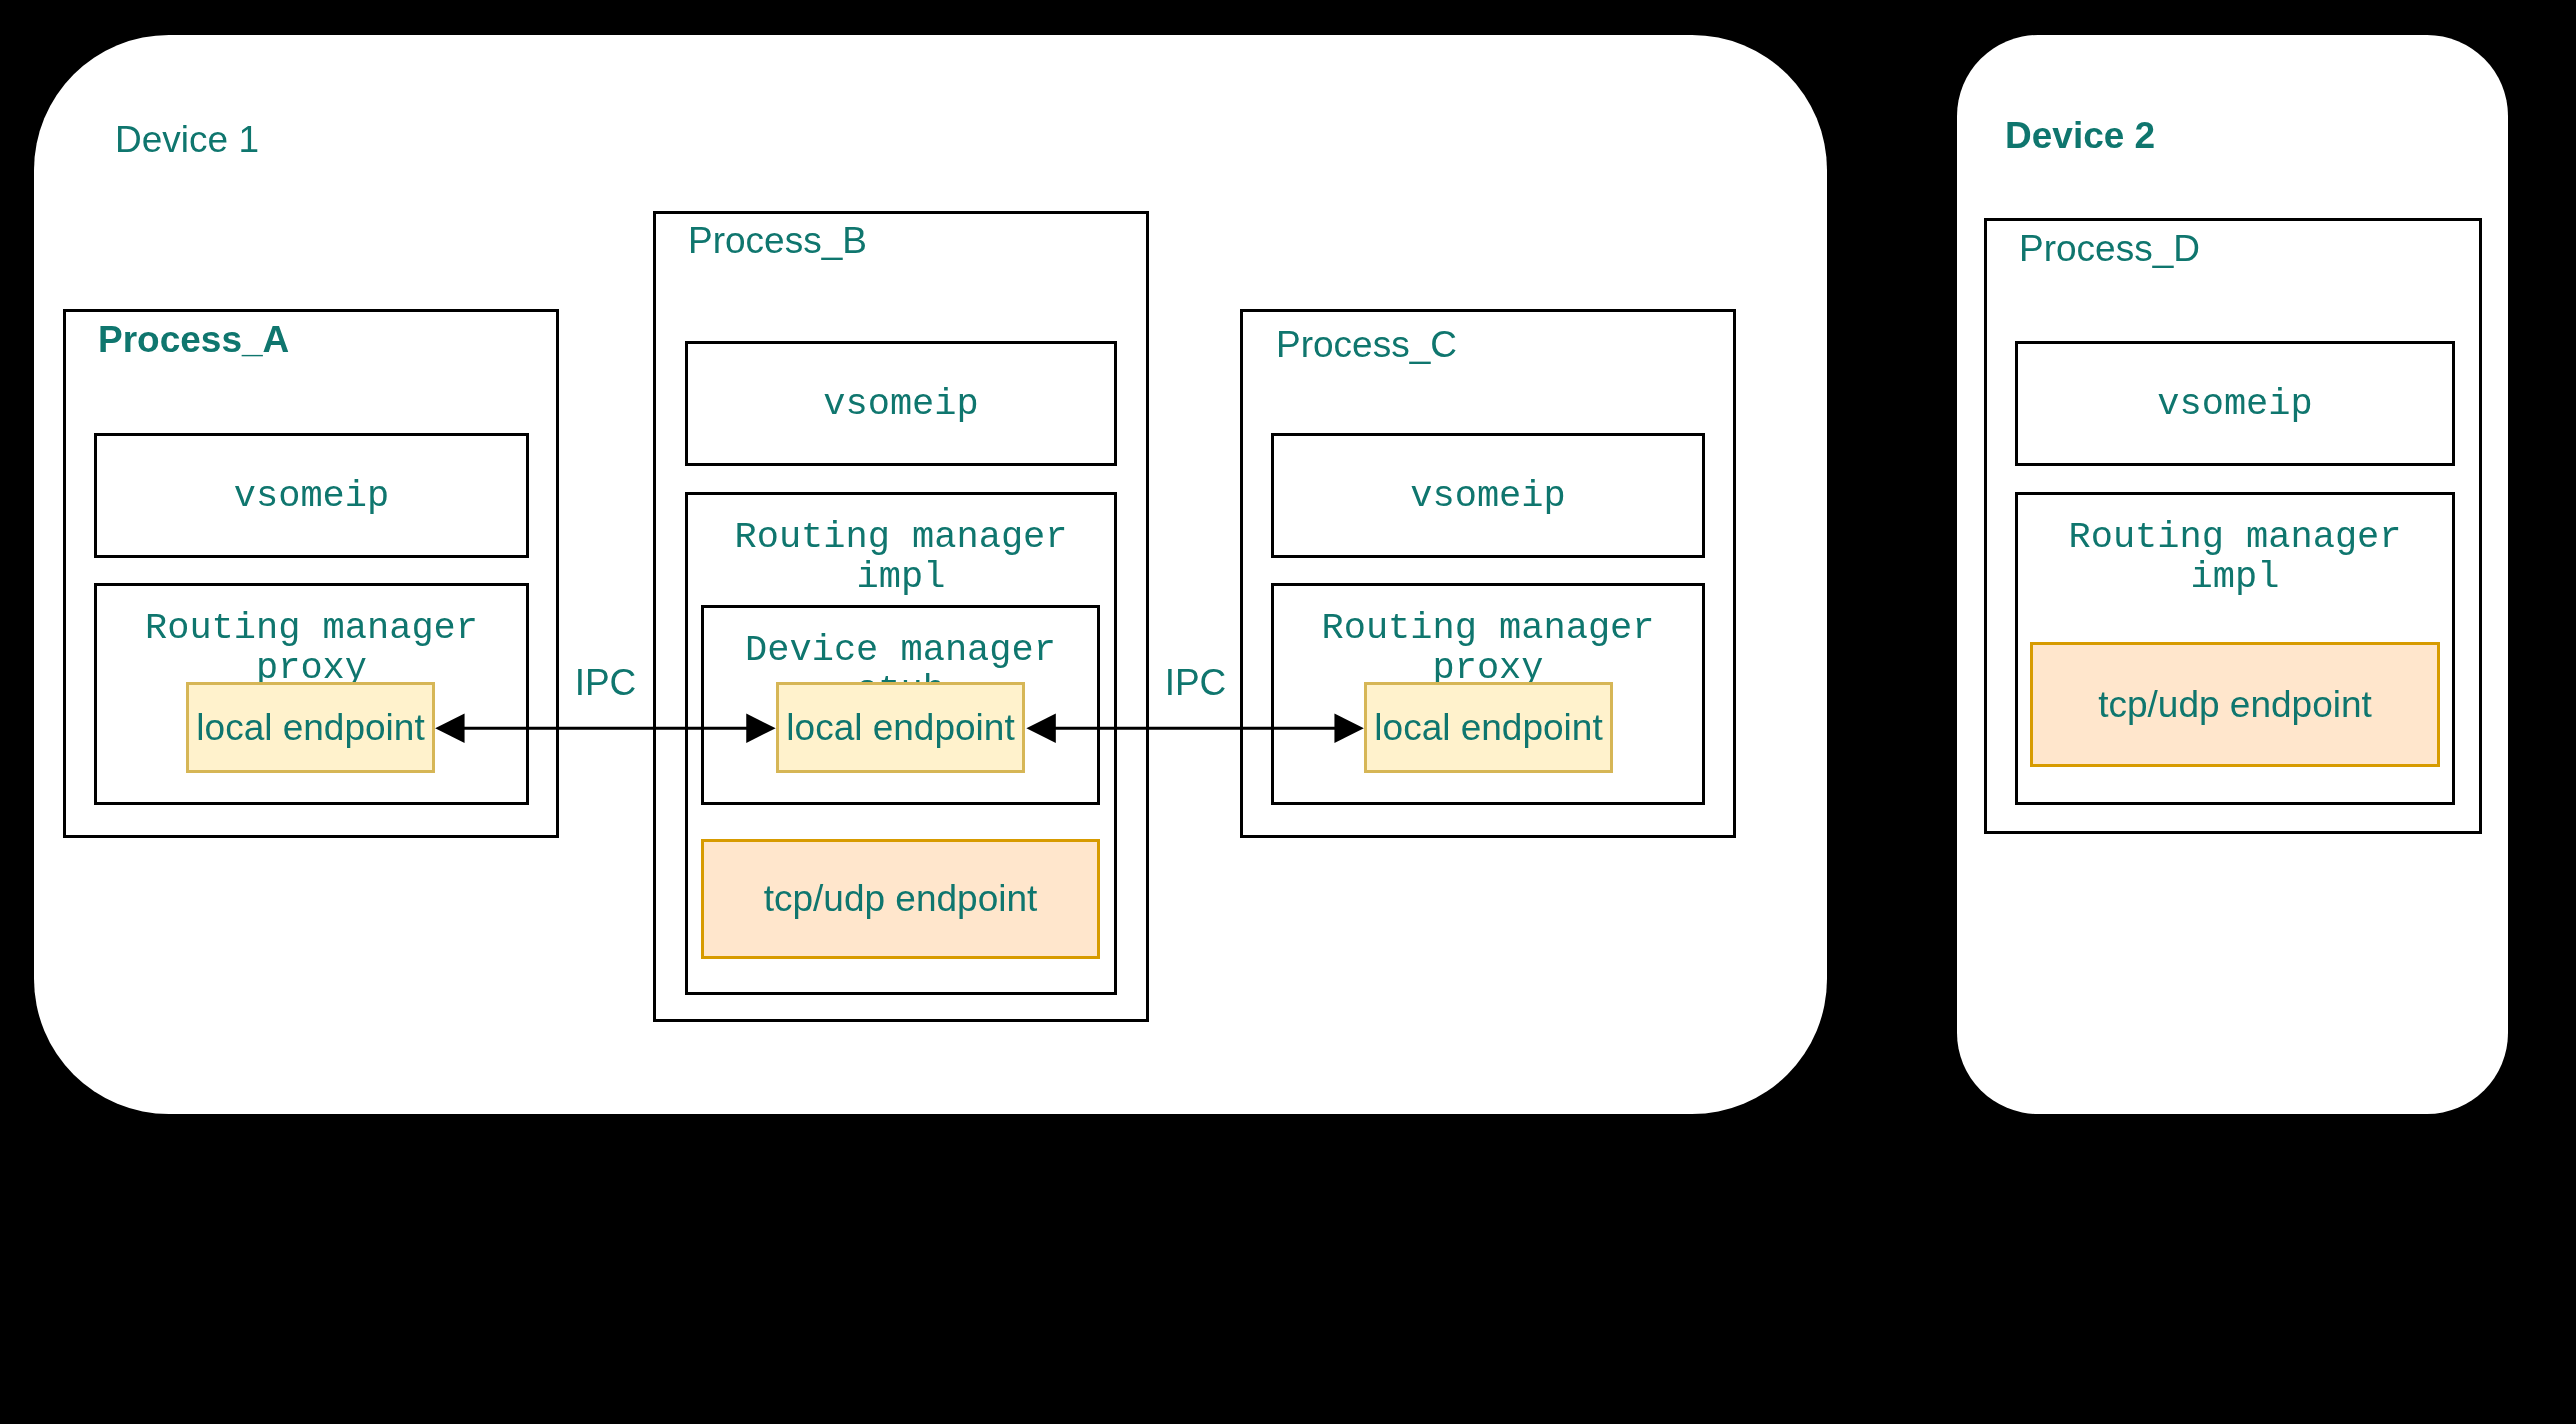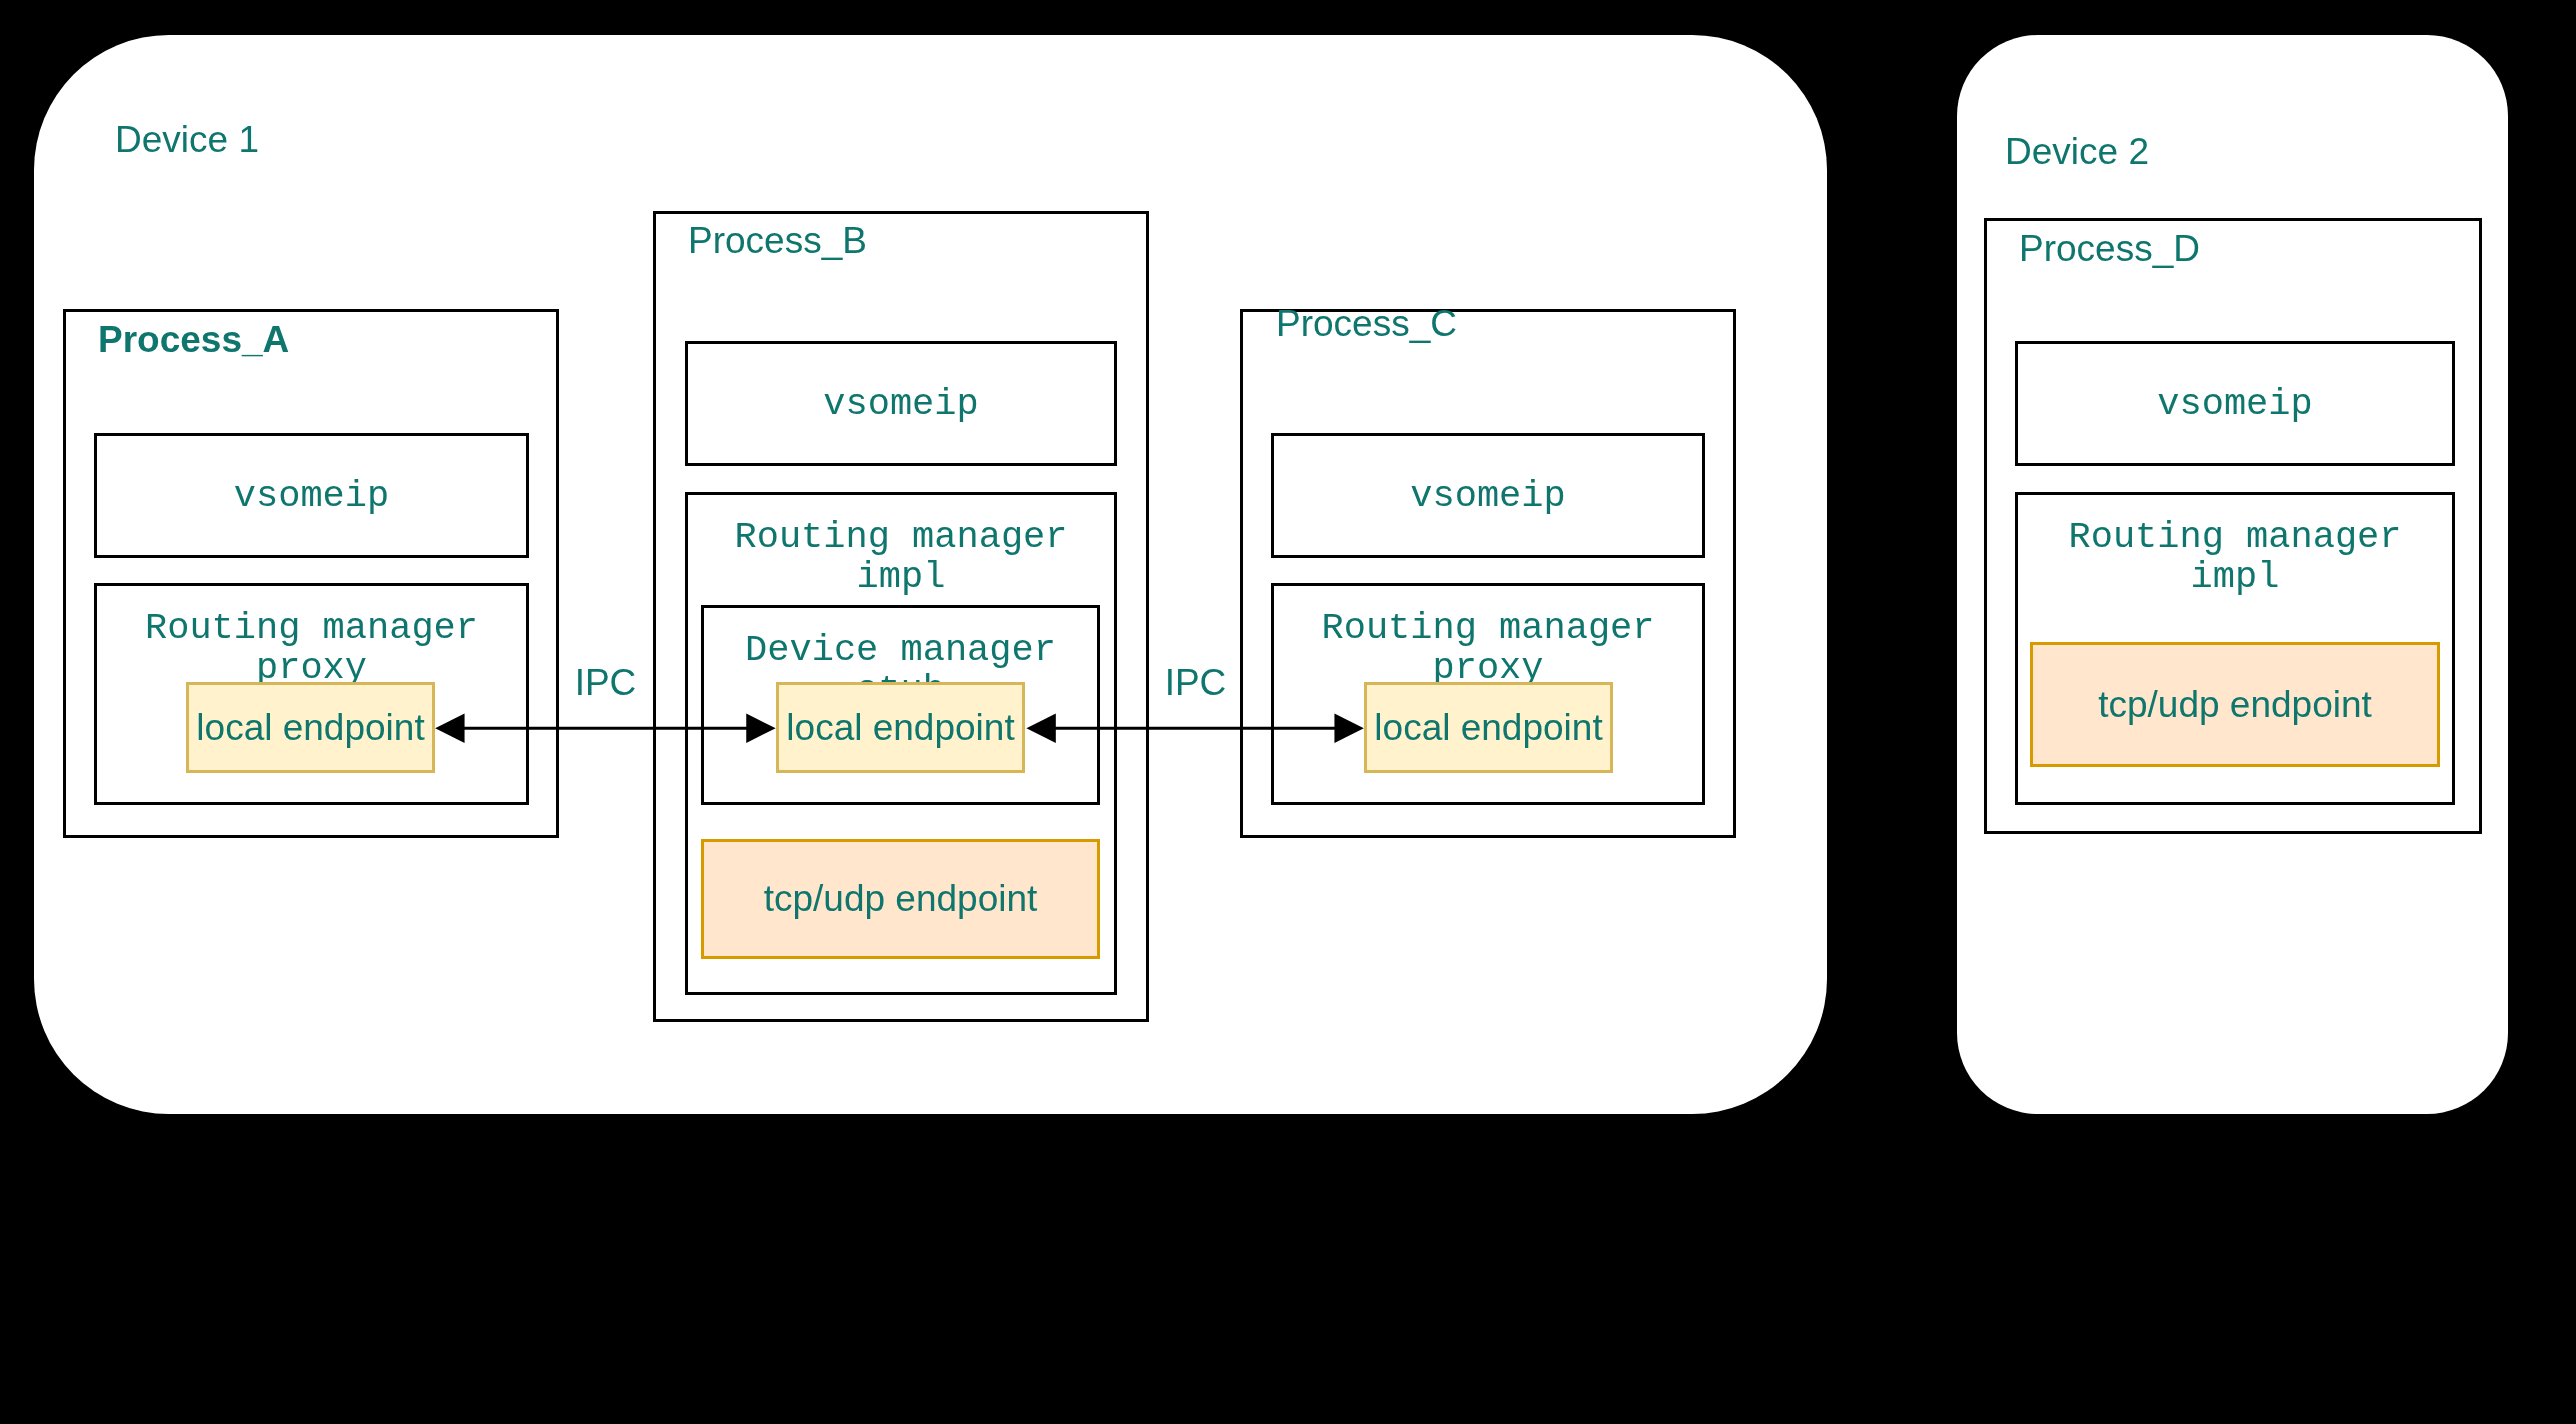--- a/index.html
+++ b/index.html
@@ -24,21 +24,21 @@
   #device1 { left: 34px; top: 35px; width: 1793px; height: 1079px; border-radius: 135px; }
   #device2 { left: 1957px; top: 35px; width: 551px; height: 1079px; border-radius: 81px; }
 
   .device-title {
     position: absolute;
     font-size: 37px;
     line-height: 43px;
     white-space: nowrap;
   }
   #device1-title { left: 115px; top: 118px; }
-  #device2-title { left: 2005px; top: 130px; }
+  #device2-title { left: 2005px; top: 114px; font-weight: bold; }
 
   .box {
     position: absolute;
     background: #FFFFFF;
     border: 3.1px solid #000000;
     box-sizing: border-box;
     font-family: Liberation Mono, monospace;
   }
   .process-title {
     position: absolute;
@@ -83,21 +83,21 @@
   #process-b      { left: 653px; top: 211px; width: 496px; height: 811px; }
   #process-b-title{ left: 688px; top: 221px; }
   #vsomeip-b      { left: 685px; top: 341px; width: 432px; height: 125px; }
   #rmimpl-b       { left: 685px; top: 492px; width: 432px; height: 503px; }
   #rmstub-b       { left: 701px; top: 605px; width: 399px; height: 200px; }
   #local-ep-b     { left: 776px; top: 682px; width: 249px; height: 91px; }
   #tcp-ep-b       { left: 701px; top: 839px; width: 399px; height: 120px; }
 
   
   #process-c      { left: 1240px; top: 309px; width: 496px; height: 529px; }
-  #process-c-title{ left: 1276px; top: 304px; }
+  #process-c-title{ left: 1276px; top: 325px; }
   #vsomeip-c      { left: 1271px; top: 433px; width: 434px; height: 125px; }
   #rmproxy-c      { left: 1271px; top: 583px; width: 434px; height: 222px; }
   #local-ep-c     { left: 1364px; top: 682px; width: 249px; height: 91px; }
 
   
   #process-d      { left: 1984px; top: 218px; width: 498px; height: 616px; }
   #process-d-title{ left: 2019px; top: 229px; }
   #vsomeip-d      { left: 2015px; top: 341px; width: 440px; height: 125px; }
   #rmimpl-d       { left: 2015px; top: 492px; width: 440px; height: 313px; }
   #tcp-ep-d       { left: 2030px; top: 642px; width: 410px; height: 125px; }

